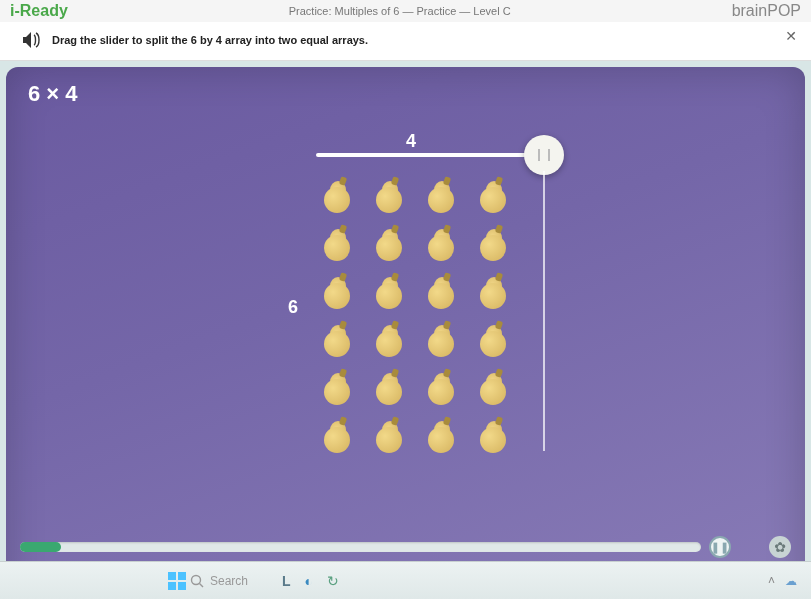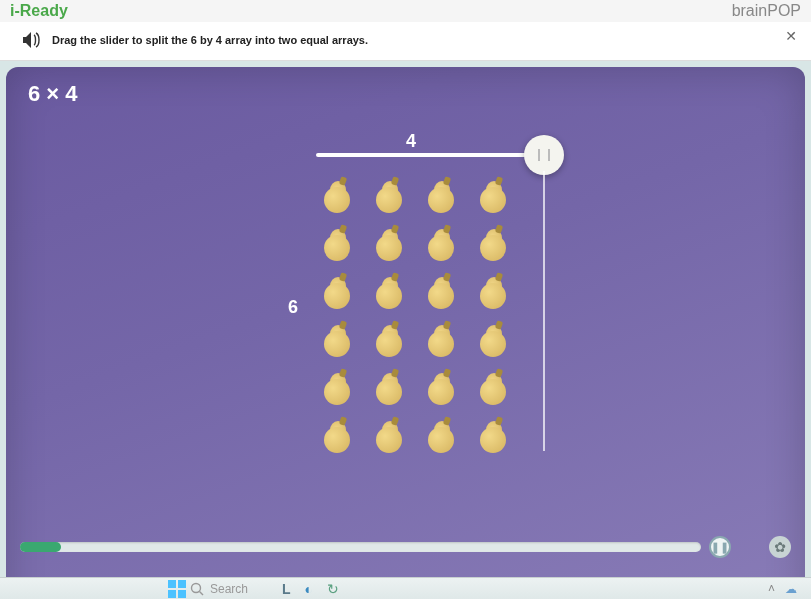--- a/index.html
+++ b/index.html
@@ -227,21 +227,21 @@
     background: #c8d4d4;
     color: #6a7a7a;
     display: flex; align-items: center; justify-content: center;
     font-size: 14px;
     cursor: pointer;
     margin-left: 30px;
   }
   .taskbar {
     position: absolute;
     left: 0; right: 0; bottom: 0;
-    height: 22px;
+    height: 38px;
     background: linear-gradient(#ecf2f2, #dfe8e8);
     display: flex;
     align-items: center;
     padding: 0 14px;
     gap: 4px;
     font-size: 12px;
     color: #888;
     border-top: 1px solid #c8d0d0;
   }
   .taskbar .spacer-left { width: 150px; }
@@ -272,20 +272,21 @@
     gap: 10px;
     align-items: center;
     color: #888;
   }
 </style>
 </head>
 <body>
 
 <div class="top-bar">
   <span class="brand">i-Ready</span>
+  <span class="crumb">Practice: Multiples of 6 — Practice — Level C</span>
   <span class="right">brainPOP</span>
 </div>
 
 <div class="close-x">✕</div>
 
 <div class="instruction">
   <div class="speaker">
     <svg width="20" height="18" viewBox="0 0 20 18">
         <path d="M2 6h3l5-5v16l-5-5H2z" fill="#333"></path>
         <path d="M13 4c2 1 2 9 0 10M15 2c4 2 4 12 0 14" stroke="#333" fill="none" stroke-width="1.4"></path>

